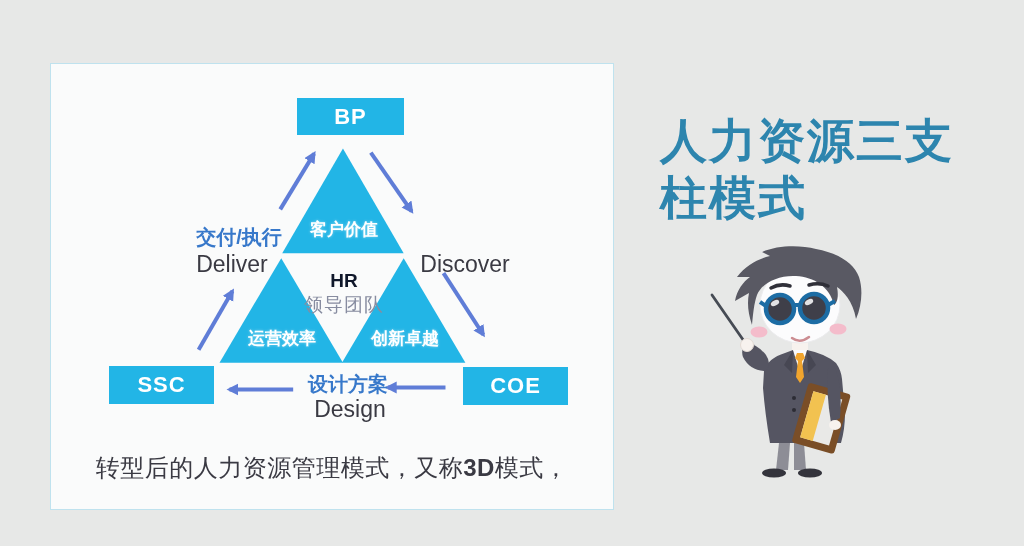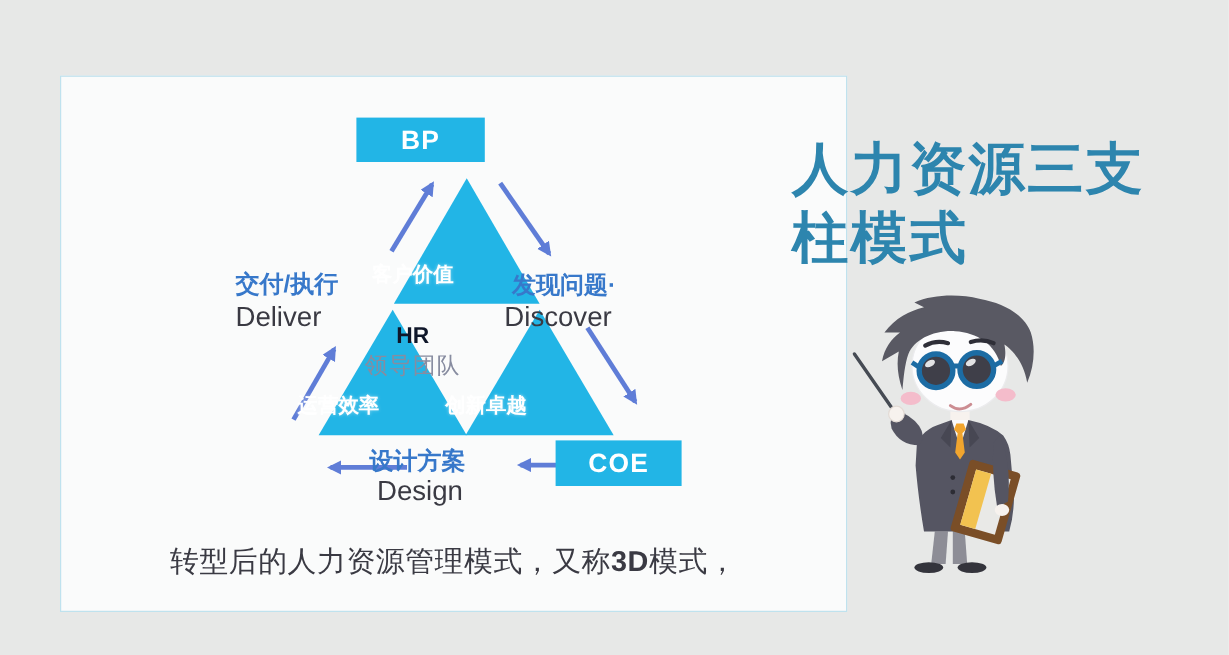--- a/index.html
+++ b/index.html
@@ -2,21 +2,21 @@
 <html style="--c-bg: #e7e8e7; --c-panel-bg: #fafbfb; --c-panel-border: #bfe2ee; --c-cyan: #22b5e6; --c-arrow: #5f7dd7; --c-label-blue: #3778ca; --c-dark: #3a3a43; --c-gray: #878ca0; --c-title: #2d85ae;"><head>
 <meta charset="utf-8">
 <style>
   html,body{margin:0;padding:0;}
   body{
     width:1024px;height:546px;position:relative;overflow:hidden;
     background:var(--c-bg,#e7e8e7);
     font-family:"Liberation Sans","DejaVu Sans",sans-serif;
   }
   .panel{
-    position:absolute;left:50px;top:63px;width:656px;height:447px;
+    position:absolute;left:50px;top:63px;width:564px;height:447px;
     background:var(--c-panel-bg,#fafbfb);
     border:1px solid var(--c-panel-border,#bfe2ee);
     box-sizing:border-box;
   }
   .dsvg{position:absolute;left:0;top:0;width:100%;height:100%;}
   .tri{fill:var(--c-cyan,#22b5e6);}
   .arrow{stroke:var(--c-arrow,#5f7dd7);stroke-width:4;fill:none;}
   #ah path{fill:var(--c-arrow,#5f7dd7);}
   .box{
     position:absolute;background:var(--c-cyan,#22b5e6);color:#fff;
@@ -61,32 +61,32 @@
 
       <line class="arrow" x1="230" y1="146" x2="264" y2="90" marker-end="url(#ah)"></line>
       <line class="arrow" x1="321" y1="89" x2="362" y2="148" marker-end="url(#ah)"></line>
       <line class="arrow" x1="148" y1="287" x2="182" y2="228" marker-end="url(#ah)"></line>
       <line class="arrow" x1="394" y1="210" x2="434" y2="272" marker-end="url(#ah)"></line>
       <line class="arrow" x1="396" y1="325" x2="338" y2="325" marker-end="url(#ah)"></line>
       <line class="arrow" x1="243" y1="327" x2="179" y2="327" marker-end="url(#ah)"></line>
     </svg>
 
     <div class="box" style="left:246px;top:34px;width:107px;height:37px;">BP</div>
+    <div class="box" style="left:58px;top:302px;width:105px;height:38px;">SSC</div>
     <div class="box" style="left:412px;top:303px;width:105px;height:38px;">COE</div>
 
     <div class="lbl tri-lbl" style="left:293px;top:165px;">客户价值</div>
     <div class="lbl tri-lbl" style="left:231px;top:274px;">运营效率</div>
     <div class="lbl tri-lbl" style="left:354px;top:274px;">创新卓越</div>
 
     <div class="lbl hr1" style="left:293px;top:217px;">HR</div>
     <div class="lbl hr2" style="left:293px;top:241px;text-align:center;">领导团队</div>
 
     <div class="lbl zh" style="left:188px;top:173px;">交付/执行</div>
     <div class="lbl en" style="left:181px;top:200px;">Deliver</div>
-    <div class="lbl zh" style="left:419px;top:174px;">发现问题·</div>
     <div class="lbl en" style="left:414px;top:200px;">Discover</div>
     <div class="lbl zh" style="left:297px;top:320px;">设计方案</div>
     <div class="lbl en" style="left:299px;top:345px;">Design</div>
 
     <div class="caption">
       <span>转型后的人力资源管理模式，又称</span><span class="bd">3D</span><span>模式，</span>
     </div>
   </div>
 
   <div class="title">

